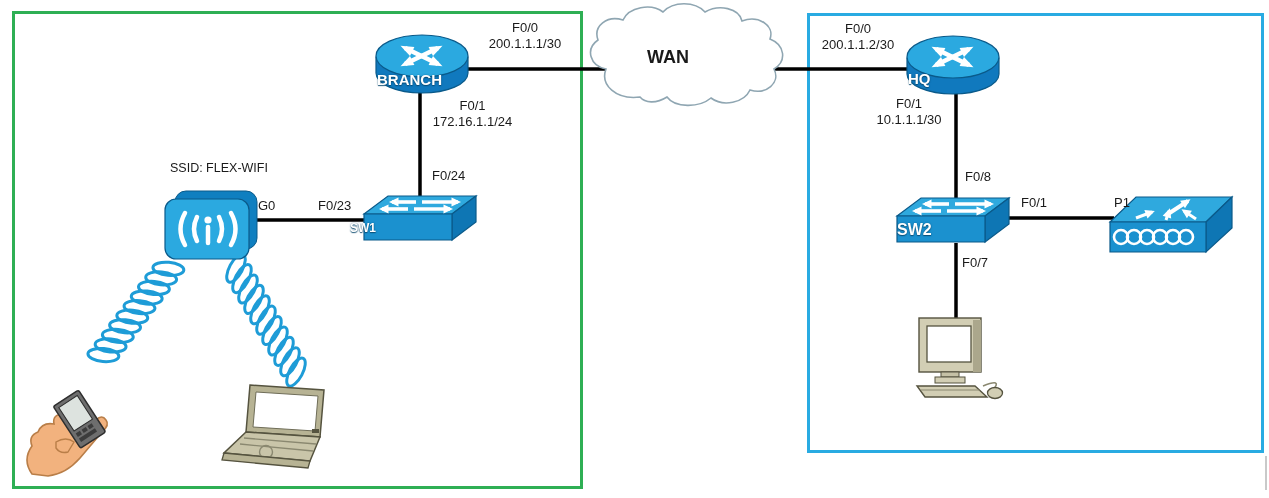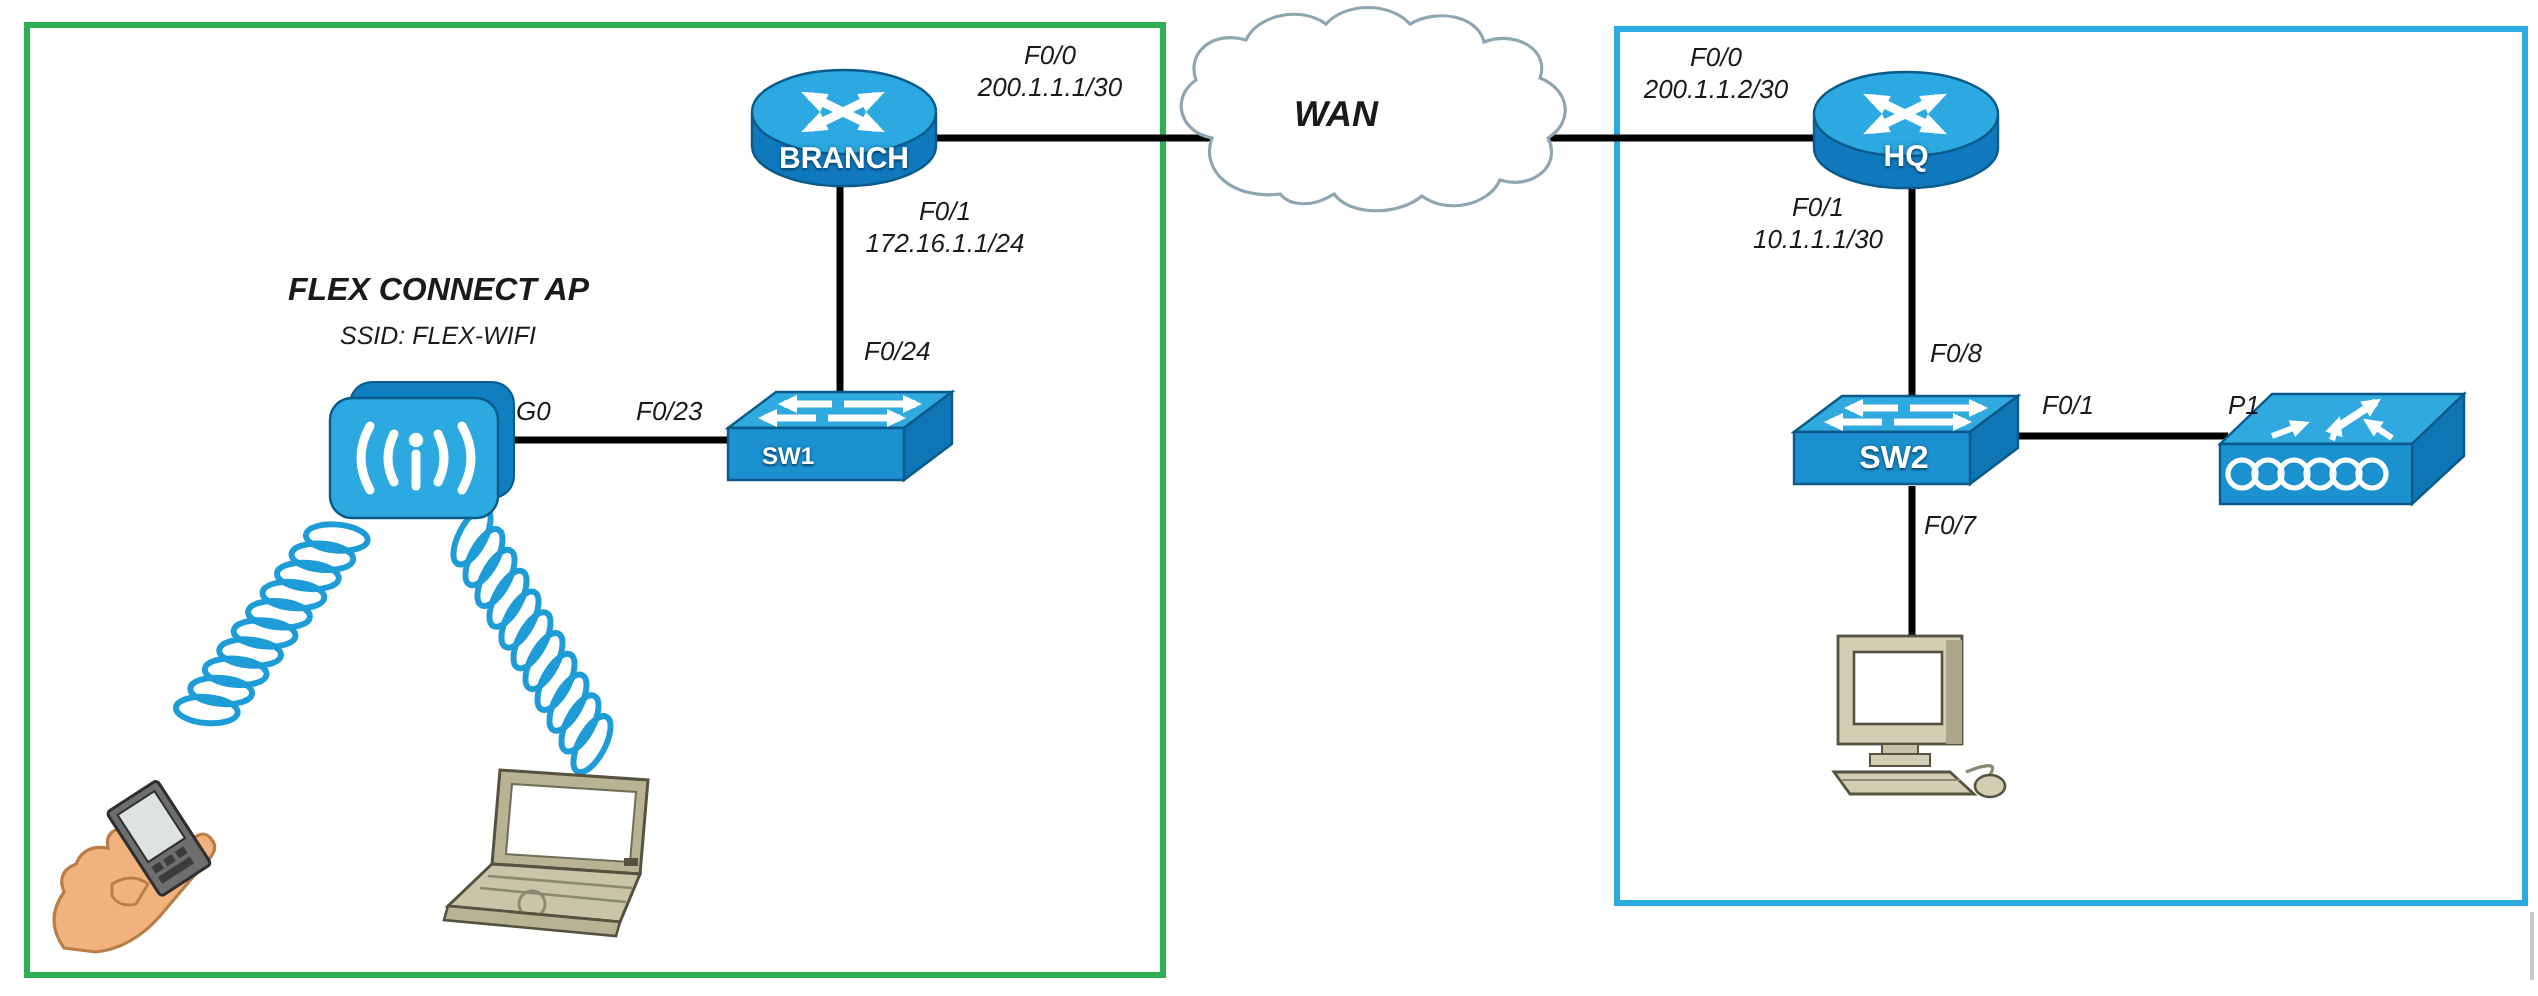--- a/index.html
+++ b/index.html
@@ -5,23 +5,23 @@
   html,body{margin:0;padding:0;background:#ffffff;}
   #canvas{
     position:relative;width:1269px;height:498px;background:#ffffff;
     font-family:"Liberation Sans",sans-serif;color:#1a1a1a;overflow:hidden;
   }
   .zone{position:absolute;background:transparent;z-index:0;}
   #branch-zone{left:12px;top:11px;width:565px;height:472px;border:3px solid #2EAF54;}
   #hq-zone{left:807px;top:13px;width:451px;height:434px;border:3px solid #29ABE2;}
   svg.layer{position:absolute;left:0;top:0;z-index:1;}
   svg.icon{position:absolute;z-index:2;overflow:visible;}
-  .lbl{position:absolute;z-index:3;font-size:13px;line-height:17px;white-space:nowrap;font-style:italic;}
+  .lbl{position:absolute;z-index:3;font-size:13px;line-height:17px;white-space:nowrap;}
   .lbl.center{text-align:center;}
-  .devname{position:absolute;z-index:4;color:#ffffff;font-weight:bold;text-align:center;
+  .devname{position:absolute;z-index:4;color:#ffffff;font-weight:bold;
            text-shadow:0 1px 1px rgba(8,70,107,.85), 0 0 2px rgba(8,70,107,.6);}
   .title{font-weight:bold;}
   #flex-ap-title{left:144px;top:137px;font-size:16px;font-weight:bold;}
   #flex-ap-ssid{left:170px;top:160px;font-size:12.5px;}
   #wan-label{left:647px;top:49px;width:100px;text-align:left;font-size:18px;font-weight:bold;z-index:3;}
   #wlc-title-block{left:1122px;top:146px;width:120px;}
   #wlc-title-block .big{font-size:17px;font-weight:bold;line-height:20px;}
   #mgmt-block{left:889px;top:398px;width:110px;}
   #mgmt-block .big{font-size:15px;font-weight:bold;line-height:18px;}
   .ifblock{line-height:16px;}
@@ -193,21 +193,20 @@
       <g fill="#3C3C3C">
         <rect x="-11" y="9" width="5" height="4"></rect>
           <rect x="-4" y="9" width="5" height="4"></rect>
         <rect x="3" y="9" width="5" height="4"></rect>
           <rect x="-11" y="15" width="19" height="4"></rect>
       </g>
     </g>
     <path d="M34,64 Q44,58 52,64 L46,74 Q38,76 34,70 Z" fill="#F2B27E" stroke="#B97E48" stroke-width="1.4"></path>
   </svg>
 
-  <div class="lbl title" id="flex-ap-title">FLEX CONNECT AP</div>
   <div class="lbl" id="flex-ap-ssid">SSID: FLEX-WIFI</div>
 
   <div class="lbl center ifblock" style="left:470px;top:20px;width:110px">
     <span style="display:block">F0/0</span>
     <span style="display:block">200.1.1.1/30</span>
   </div>
 
   <div class="lbl center ifblock" style="left:808px;top:21px;width:100px">
     <span style="display:block">F0/0</span>
     <span style="display:block">200.1.1.2/30</span>

